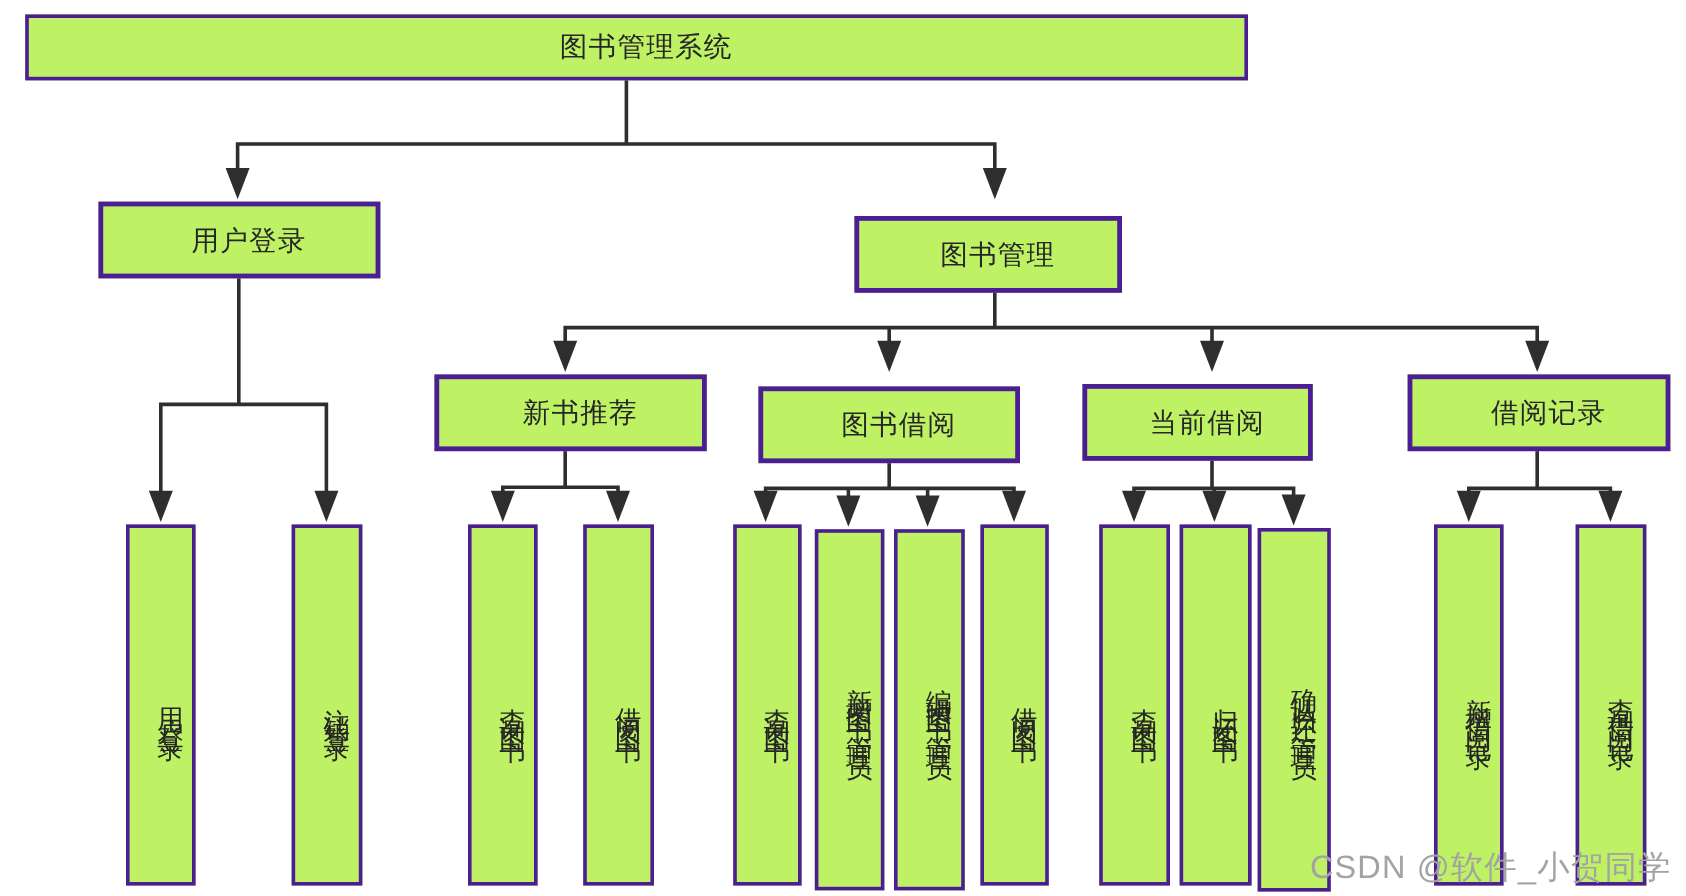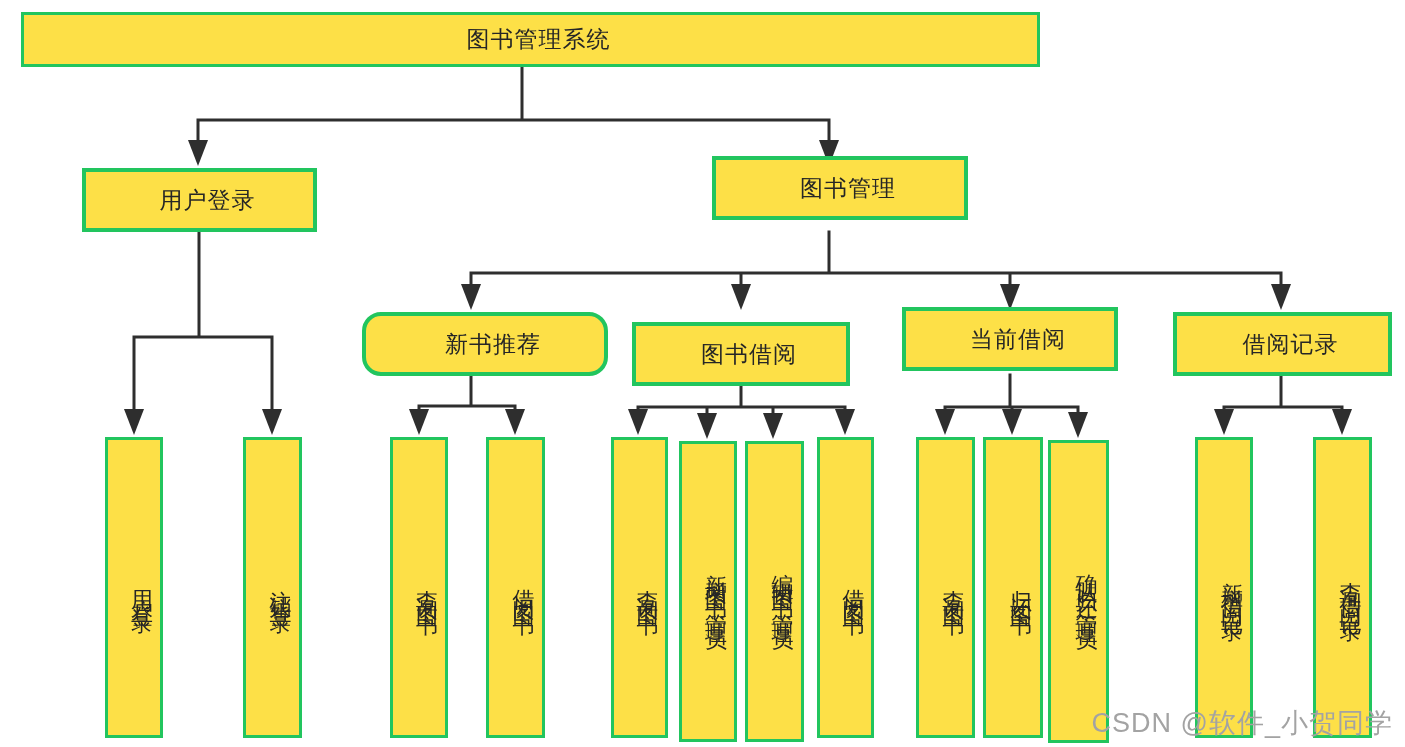--- a/index.html
+++ b/index.html
@@ -12,22 +12,22 @@
     overflow: hidden;
   }
   .stage svg.wires {
     position: absolute;
     left: 0; top: 0;
     width: 1405px; height: 747px;
   }
   .box {
     position: absolute;
     box-sizing: border-box;
-    background: #fde047;
-    border: 3px solid #22c55e;
+    background: #bef264;
+    border: 3px solid #4c1d95;
     color: #262626;
     display: flex;
     align-items: center;
     justify-content: center;
     font-size: 23px;
     line-height: 1;
     white-space: nowrap;
     padding-left: 16px;
   }
   .lvl { border-width: 4px; letter-spacing: 1px; }
@@ -93,25 +93,25 @@
       <use href="#arr" x="1012" y="435"></use>
       <use href="#arr" x="1078" y="438"></use>
       <use href="#arr" x="1224" y="435"></use>
       <use href="#arr" x="1342" y="435"></use>
     </g>
   </svg>
 
   <div class="box root" style="left:21px; top:12px; width:1019px; height:55px;">图书管理系统</div>
 
   <div class="box lvl" style="left:82px; top:168px; width:235px; height:64px;">用户登录</div>
-  <div class="box lvl" style="left:712px; top:156px; width:256px; height:64px;">图书管理</div>
+  <div class="box lvl" style="left:712px; top:180px; width:223px; height:64px;">图书管理</div>
 
-  <div class="box lvl" style="left:362px; top:312px; width:246px; height:64px;border-radius:19px;">新书推荐</div>
+  <div class="box lvl" style="left:362px; top:312px; width:227px; height:64px;">新书推荐</div>
   <div class="box lvl" style="left:632px; top:312px; width:218px; height:64px;margin-top:10px;">图书借阅</div>
-  <div class="box lvl" style="left:902px; top:307px; width:216px; height:64px;">当前借阅</div>
+  <div class="box lvl" style="left:902px; top:320px; width:192px; height:64px;">当前借阅</div>
   <div class="box lvl" style="left:1173px; top:312px; width:219px; height:64px;">借阅记录</div>
 
   <div class="box vbox" style="left:105px; top:437px; width:58px; height:301px;">用户登录</div>
   <div class="box vbox" style="left:243px; top:437px; width:59px; height:301px;">注销登录</div>
 
   <div class="box vbox" style="left:390px; top:437px; width:58px; height:301px;">查询图书</div>
   <div class="box vbox" style="left:486px; top:437px; width:59px; height:301px;">借阅图书</div>
 
   <div class="box vbox" style="left:611px; top:437px; width:57px; height:301px;">查询图书</div>
   <div class="box vbox" style="left:679px; top:441px; width:58px; height:301px;">新增图书（管理员）</div>

